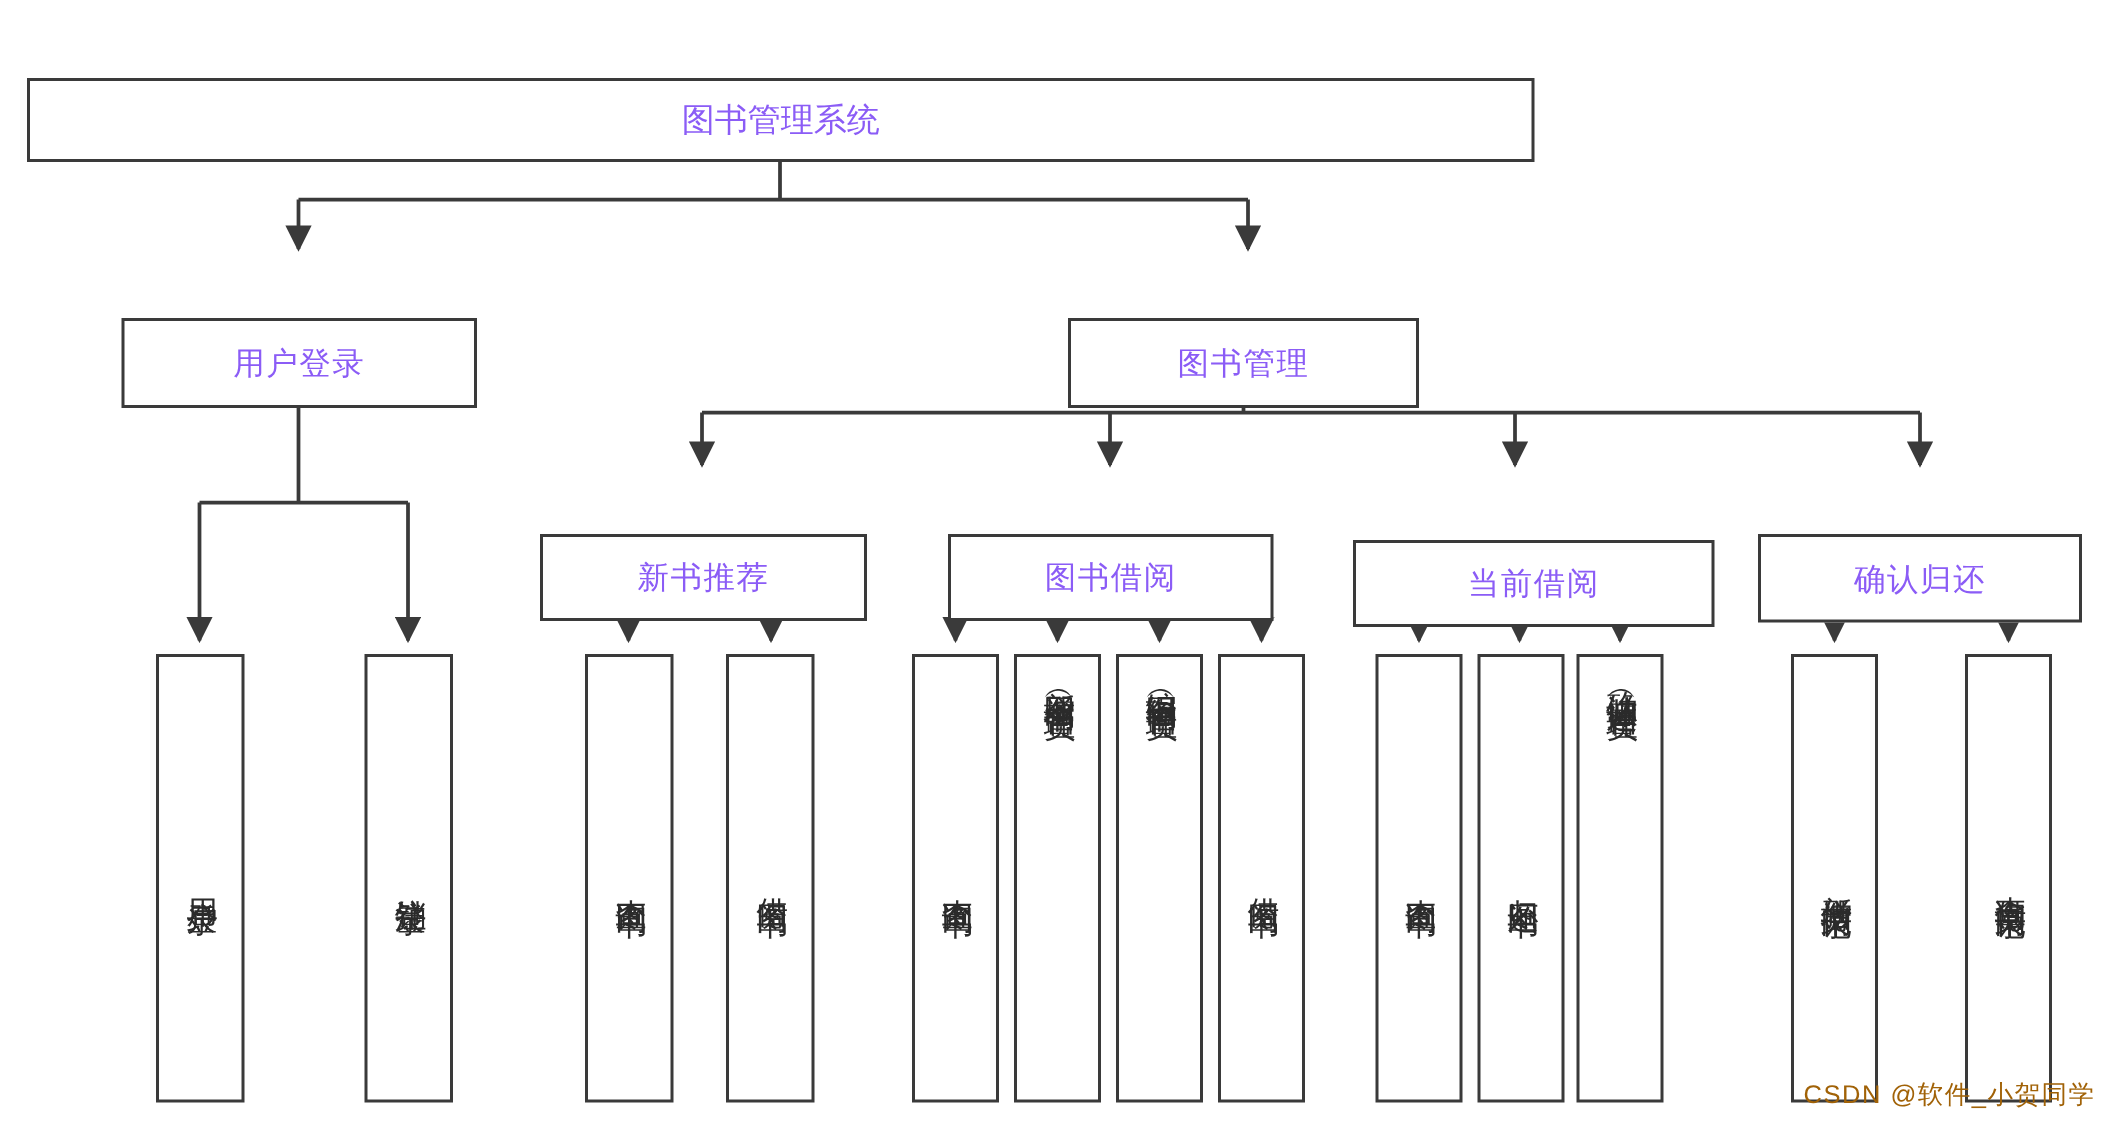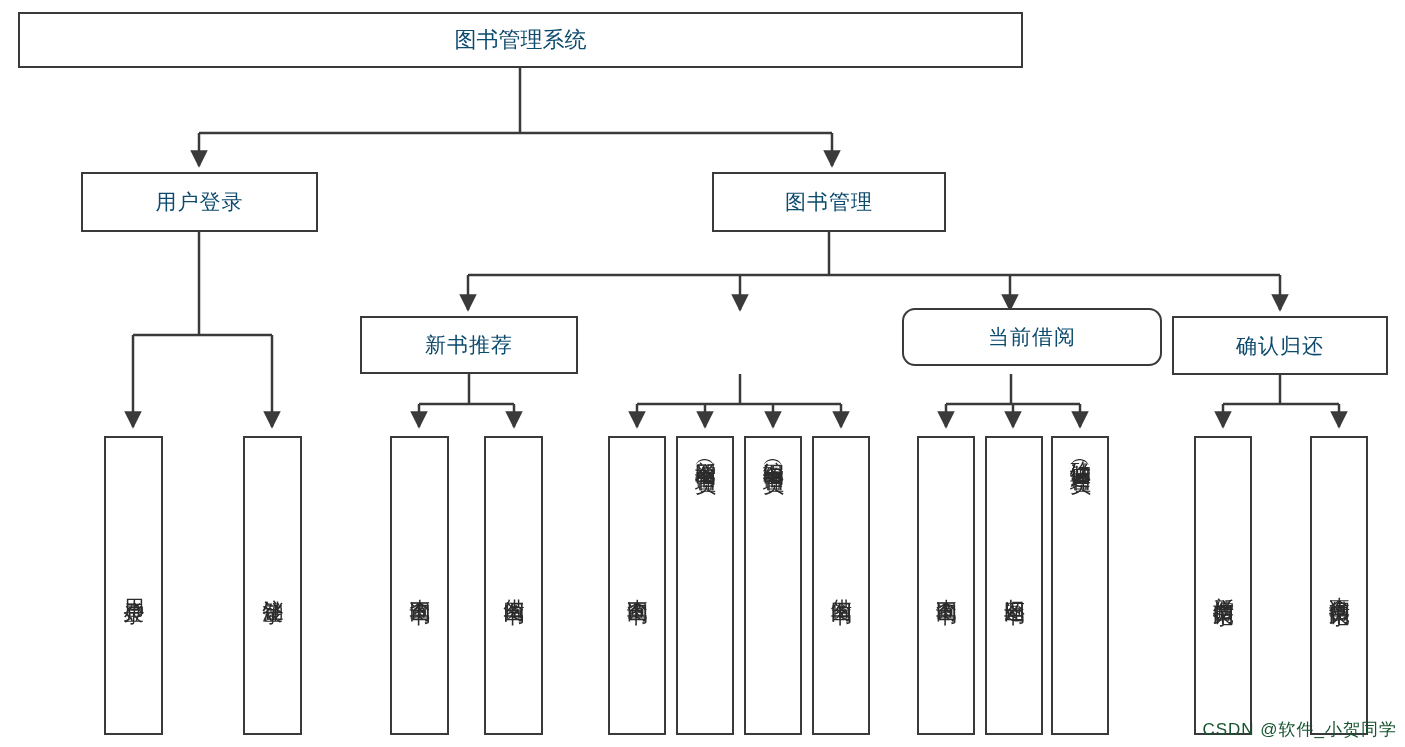--- a/index.html
+++ b/index.html
@@ -3,31 +3,31 @@
 <meta charset="utf-8">
 <style>
   html,body{margin:0;padding:0;background:#ffffff;}
   body{width:1405px;height:747px;overflow:hidden;
        font-family:"Liberation Sans","DejaVu Sans",sans-serif;}
   #stage{position:relative;width:1405px;height:747px;background:#fff;}
   svg.lines{position:absolute;left:0;top:0;width:1405px;height:747px;}
 
   .node{position:absolute;box-sizing:border-box;background:#ffffff;
         border:2.5px solid #3a3a3a;display:flex;align-items:center;
-        justify-content:center;color:#0c4a6e;}
+        justify-content:center;color:#8b5cf6;margin-top:40px;}
   .node.h{font-size:21px;letter-spacing:1px;}
   .node.root{font-size:22px;}
   .leaf{position:absolute;box-sizing:border-box;background:#fff;
         border:2.5px solid #3a3a3a;display:flex;align-items:flex-start;
         justify-content:center;padding-top:6px;}
   .leaf .vtext{writing-mode:vertical-rl;text-orientation:upright;
         font-size:21px;line-height:1.18;letter-spacing:2px;color:#2b2b2b;
         white-space:nowrap;}
   .leaf.centered{align-items:center;padding-top:0;}
-  .wm{position:absolute;right:8px;bottom:6px;font-size:17px;color:#14532d;
+  .wm{position:absolute;right:8px;bottom:6px;font-size:17px;color:#a16207;
       letter-spacing:1px;white-space:nowrap;}
 </style>
 </head>
 <body>
 
 <div id="stage">
 
   <svg class="lines" viewBox="0 0 1405 747" xmlns="http://www.w3.org/2000/svg">
     <defs>
       <marker id="arr" viewBox="0 0 10 10" refX="9" refY="5" markerWidth="7" markerHeight="7" orient="auto-start-reverse">
@@ -85,21 +85,24 @@
   <div class="node h" style="left:81px;top:172px;width:237px;height:60px;">
     <span>用户登录</span>
   </div>
   <div class="node h" style="left:360px;top:316px;width:218px;height:58px;">
     <span>新书推荐</span>
   </div>
 
   <div class="node h" style="left:712px;top:172px;width:234px;height:60px;">
     <span>图书管理</span>
   </div>
-  <div class="node h" style="left:902px;top:308px;width:260px;height:58px;border-radius:13px;">
+  <div class="node h" style="left:632px;top:316px;width:217px;height:58px;">
+    <span>图书借阅</span>
+  </div>
+  <div class="node h" style="left:902px;top:320px;width:241px;height:58px;">
     <span>当前借阅</span>
   </div>
   <div class="node h" style="left:1172px;top:316px;width:216px;height:59px;">
     <span>确认归还</span>
   </div>
 
   <div class="leaf centered" style="left:104px;top:436px;width:59px;height:299px;">
     <span class="vtext">用户登录</span>
   </div>
   <div class="leaf centered" style="left:243px;top:436px;width:59px;height:299px;">

